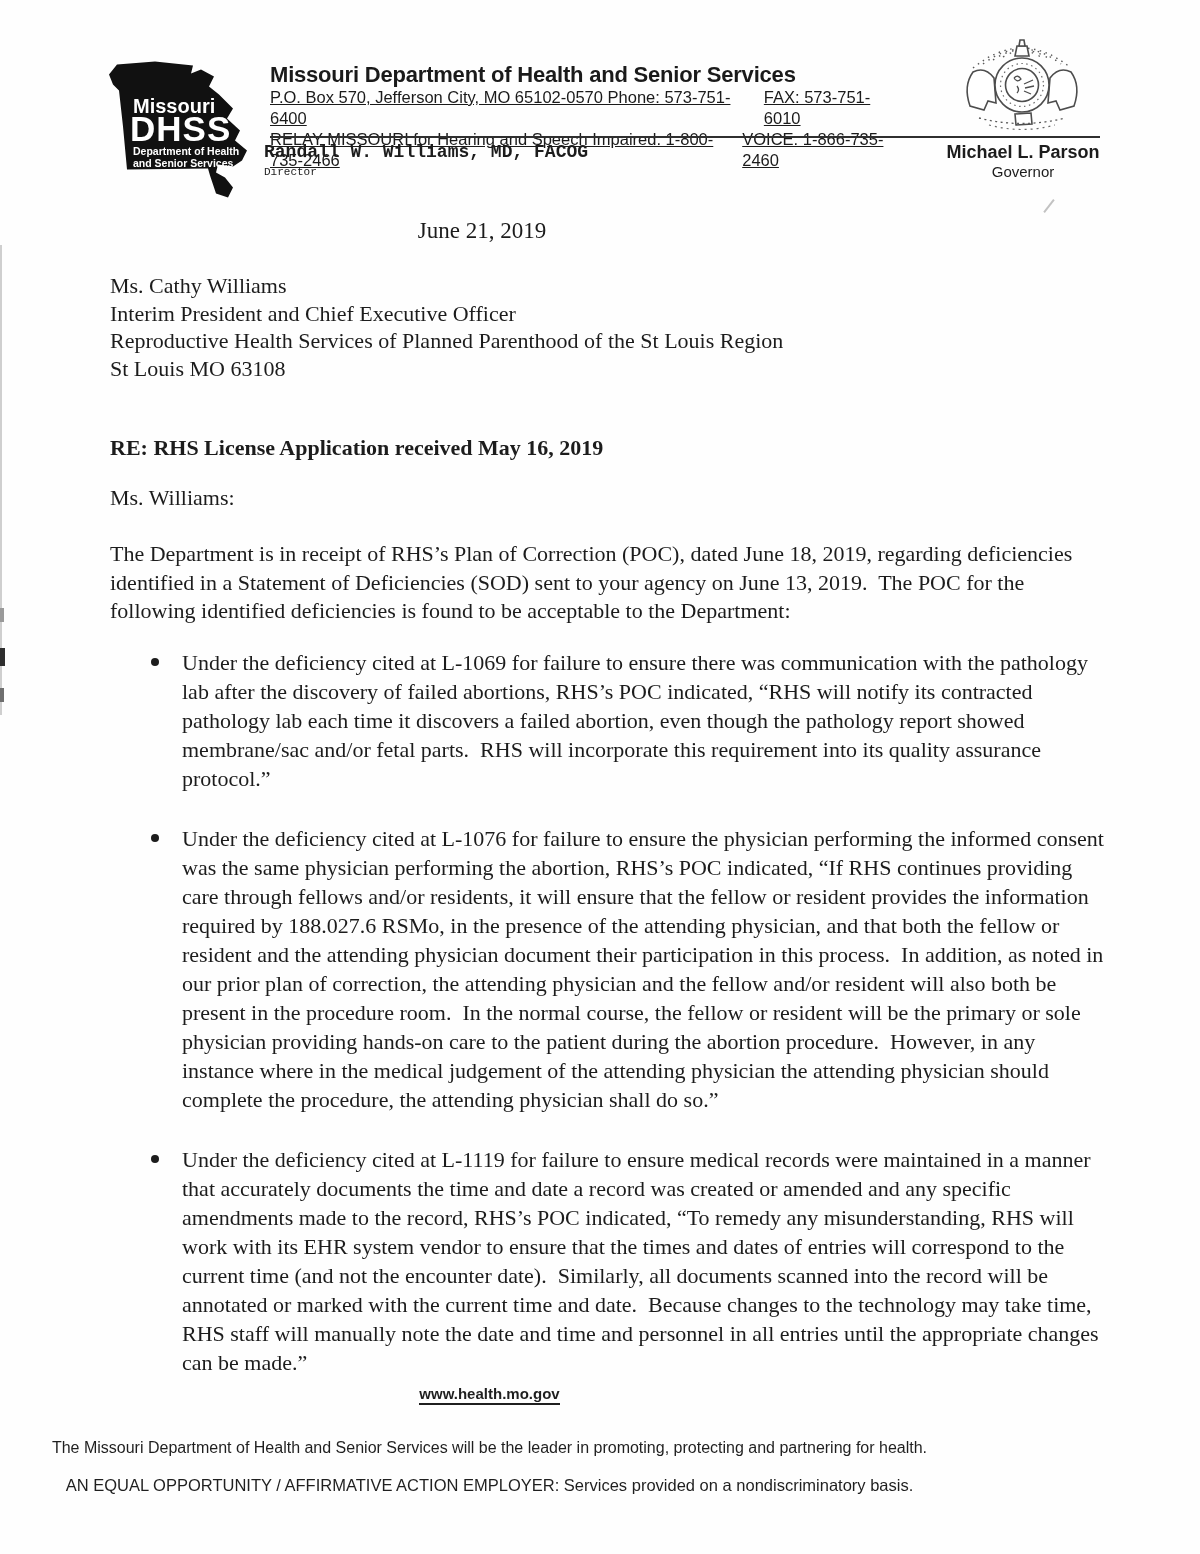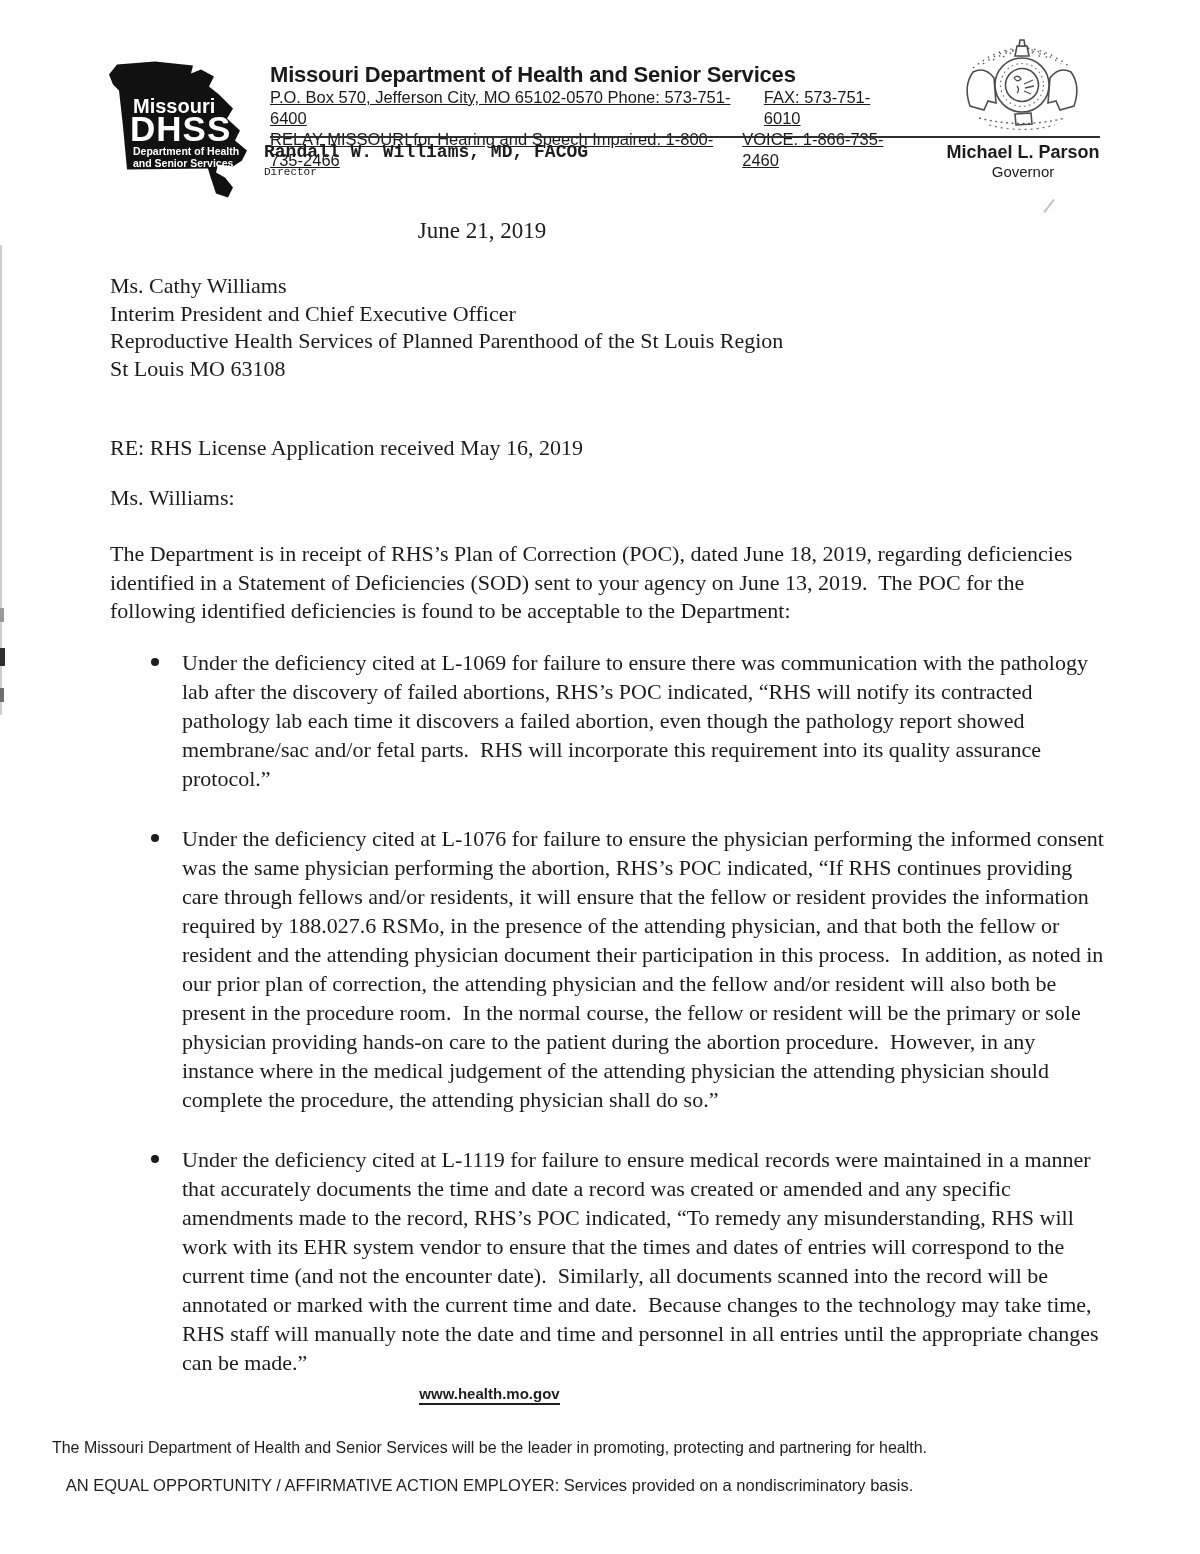--- a/index.html
+++ b/index.html
@@ -36,21 +36,21 @@
 
   .seal { position:absolute; left:957px; top:28px; width:130px; height:106px; }
 
   .governor-block { position:absolute; left:928px; top:142px; width:190px; text-align:center; font-family:"Liberation Sans", sans-serif; }
   .governor-name { font-size:18px; font-weight:700; line-height:21px; }
   .governor-title { font-size:15px; line-height:18px; }
 
   
   .date-line { position:absolute; left:0; top:218px; width:964px; text-align:center; font-size:23px; }
   .recipient { position:absolute; left:110px; top:272px; font-size:22px; line-height:27.5px; }
-  .subject { position:absolute; left:110px; top:435px; font-size:22px; font-weight:400; }
+  .subject { position:absolute; left:110px; top:435px; font-size:22px; font-weight:700; }
   .salutation { position:absolute; left:110px; top:485px; font-size:22px; }
   .intro { position:absolute; left:110px; top:540px; width:985px; font-size:22px; line-height:28.6px; white-space:pre-wrap; }
 
   .bullets { position:absolute; left:110px; top:648px; width:995px; list-style:none; }
   .bullets li { position:relative; padding-left:72px; font-size:22px; line-height:29px; margin-bottom:31px; }
   .bullets li .bullet-dot {
     position:absolute; left:41px; top:10px;
     width:8px; height:8px; border-radius:50%; background:#1c1c1c;
   }
   .bullets li span.btext { white-space:pre-wrap; }

